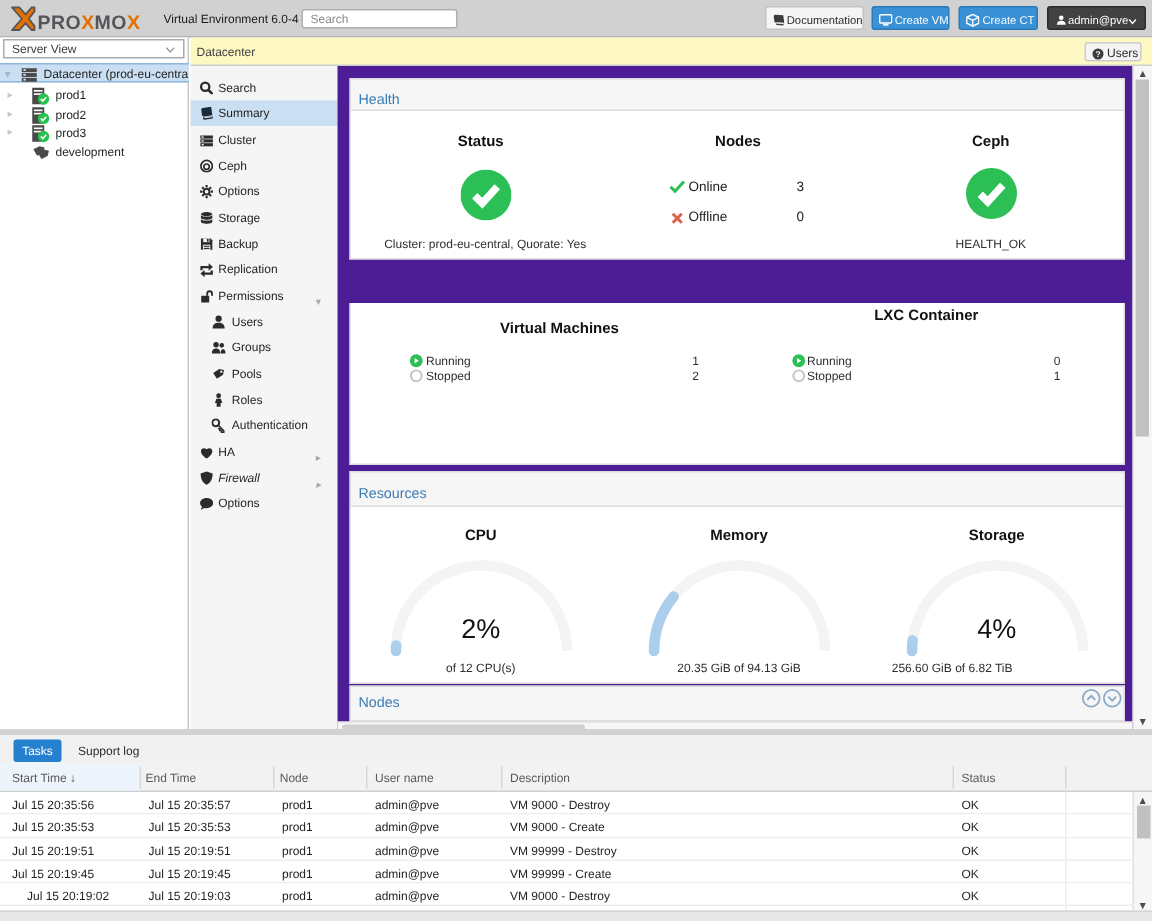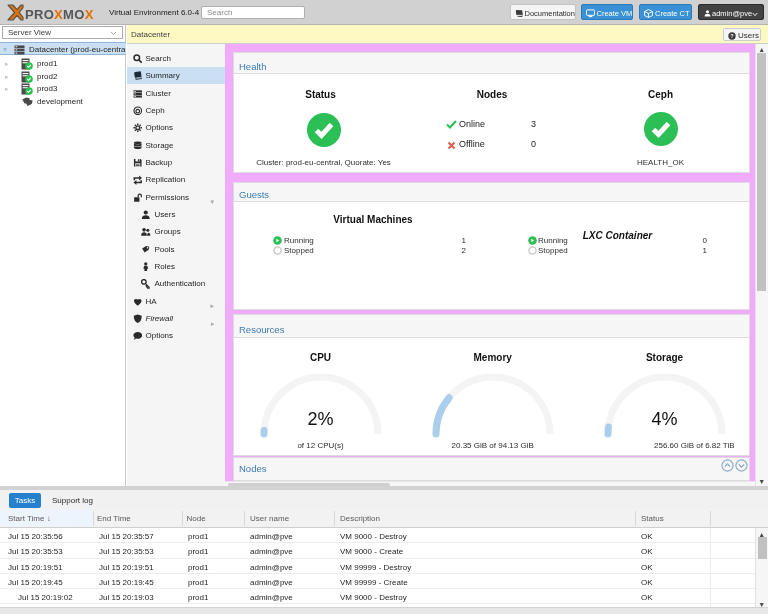--- a/index.html
+++ b/index.html
@@ -33,21 +33,21 @@
 #menu { left:127px; top:44px; width:98px; height:443px; background:#f5f5f5; }
 .mi { left:0; width:98px; height:17.3px; font-size:8px; color:#1f1f1f; line-height:17.3px; white-space:nowrap; }
 .mi.sel { background:#cbdff2; }
 .mi .ic { position:absolute; left:5.5px; top:4px; width:9.5px; height:9.5px; }
 .mi .lb { position:absolute; left:18.5px; top:0; }
 .mi.sub .ic { left:14px; }
 .mi.sub .lb { left:27.5px; }
 .mi .arr { position:absolute; right:11px; top:0; color:#a8a8a8; font-size:7px; }
 
 
-#content { left:225px; top:44px; width:543px; height:443px; background:#f0abfc; }
+#content { left:225px; top:44px; width:543px; height:443px; background:#4c1d95; }
 .shdr { left:8px; width:517px; background:#f6f6f6; border:1px solid #dcdcdc; }
 .shdr .t { position:absolute; left:5px; top:7.5px; font-size:9.5px; color:#3a7cb5; }
 .card { left:8px; width:517px; background:#fff; border:1px solid #dcdcdc; border-top:none; }
 .b11 { font-size:10px; font-weight:bold; color:#111; }
 .small9 { font-size:8px; color:#2e2e2e; }
 
 
 .sbv { background:#f6f6f6; border-left:1px solid #e2e2e2; }
 .sbthumb { background:#c1c1c1; }
 .sbarr { color:#4d4d4d; font-size:7px; line-height:7px; text-align:center; width:100%; }
@@ -348,26 +348,23 @@
       <div class="abs" style="left:297px; top:44.5px; font-size:9px; color:#222;">3</div>
       <svg class="abs" style="left:213px; top:67px;" width="9" height="9" viewBox="0 0 9 9">
           <path d="M1.5 1.5 L7.5 7.5 M7.5 1.5 L1.5 7.5" stroke="#dd5f4c" stroke-width="2" fill="none"></path>
         </svg>
       <div class="abs" style="left:225px; top:65px; font-size:9px; color:#222;">Offline</div>
       <div class="abs" style="left:297px; top:65px; font-size:9px; color:#222;">0</div>
       <div class="abs small9" style="left:0px; top:84px; width:179px; text-align:center;">Cluster: prod-eu-central, Quorate: Yes</div>
       <div class="abs small9" style="left:376.5px; top:84px; width:100px; text-align:center;">HEALTH_OK</div>
     </div>
 
-    <div class="abs shdr" style="top:137.5px; height:20px;">
-        <div class="t" style="top:6px;">Guests</div>
-      </div>
     <div class="abs card" style="top:157.5px; height:108px;">
       <div class="abs b11" style="left:89px; top:12px; width:100px; text-align:center;">Virtual Machines</div>
-      <div class="abs b11" style="left:333.5px; top:28px; width:100px; text-align:center;font-style:italic;">LXC Container</div>
+      <div class="abs b11" style="left:333.5px; top:3px; width:100px; text-align:center;">LXC Container</div>
       <svg class="abs" style="left:39px; top:34.5px;" width="9" height="9" viewBox="0 0 9 9">
           <circle cx="4.5" cy="4.5" r="4.3" fill="#2bbf55"></circle>
           <path d="M3.4 2.7 L6.2 4.5 L3.4 6.3 Z" fill="#fff"></path>
         </svg>
       <div class="abs small9" style="left:50px; top:34.5px;">Running</div>
       <div class="abs small9" style="left:207px; top:34.5px; width:25px; text-align:right;">1</div>
       <svg class="abs" style="left:39px; top:44px;" width="9" height="9" viewBox="0 0 9 9">
           <circle cx="4.5" cy="4.5" r="3.6" fill="none" stroke="#c4c4c4" stroke-width="1.3"></circle>
         </svg>
       <div class="abs small9" style="left:50px; top:44px;">Stopped</div>
@@ -401,21 +398,21 @@
           <path d="M6 61 A57 57 0 0 1 19.1 24.7" fill="none" stroke="#abceec" stroke-width="7" stroke-linecap="round"></path>
         </svg>
       <svg class="abs" style="left:367.5px; top:35px;" width="126" height="66" viewBox="0 0 126 66">
           <path d="M6 61 A57 57 0 0 1 120 61" fill="none" stroke="#f4f4f4" stroke-width="7"></path>
           <path d="M6 61 A57 57 0 0 1 6.45 53.9" fill="none" stroke="#abceec" stroke-width="7" stroke-linecap="round"></path>
         </svg>
       <div class="abs" style="left:36.5px; top:71px; width:100px; text-align:center; font-size:18px; color:#111;">2%</div>
       <div class="abs" style="left:380.5px; top:71px; width:100px; text-align:center; font-size:18px; color:#111;">4%</div>
       <div class="abs small9" style="left:16.5px; top:103.5px; width:140px; text-align:center;">of 12 CPU(s)</div>
       <div class="abs small9" style="left:188.7px; top:103.5px; width:140px; text-align:center;">20.35 GiB of 94.13 GiB</div>
-      <div class="abs small9" style="left:360.5px; top:103.5px; width:140px; text-align:right;">256.60 GiB of 6.82 TiB</div>
+      <div class="abs small9" style="left:360.5px; top:103.5px; width:140px; text-align:left;">256.60 GiB of 6.82 TiB</div>
     </div>
 
     <div class="abs shdr" style="top:413px; height:23.5px;">
         <div class="t" style="top:5px;">Nodes</div>
       <svg class="abs" style="left:487px; top:0.5px;" width="13" height="13" viewBox="0 0 13 13">
           <circle cx="6.5" cy="6.5" r="5.6" fill="none" stroke="#89a9c9" stroke-width="1.1"></circle>
           <path d="M3.8 7.6 L6.5 4.9 L9.2 7.6" fill="none" stroke="#89a9c9" stroke-width="1.2"></path>
         </svg>
       <svg class="abs" style="left:501px; top:0.5px;" width="13" height="13" viewBox="0 0 13 13">
           <circle cx="6.5" cy="6.5" r="5.6" fill="none" stroke="#89a9c9" stroke-width="1.1"></circle>

